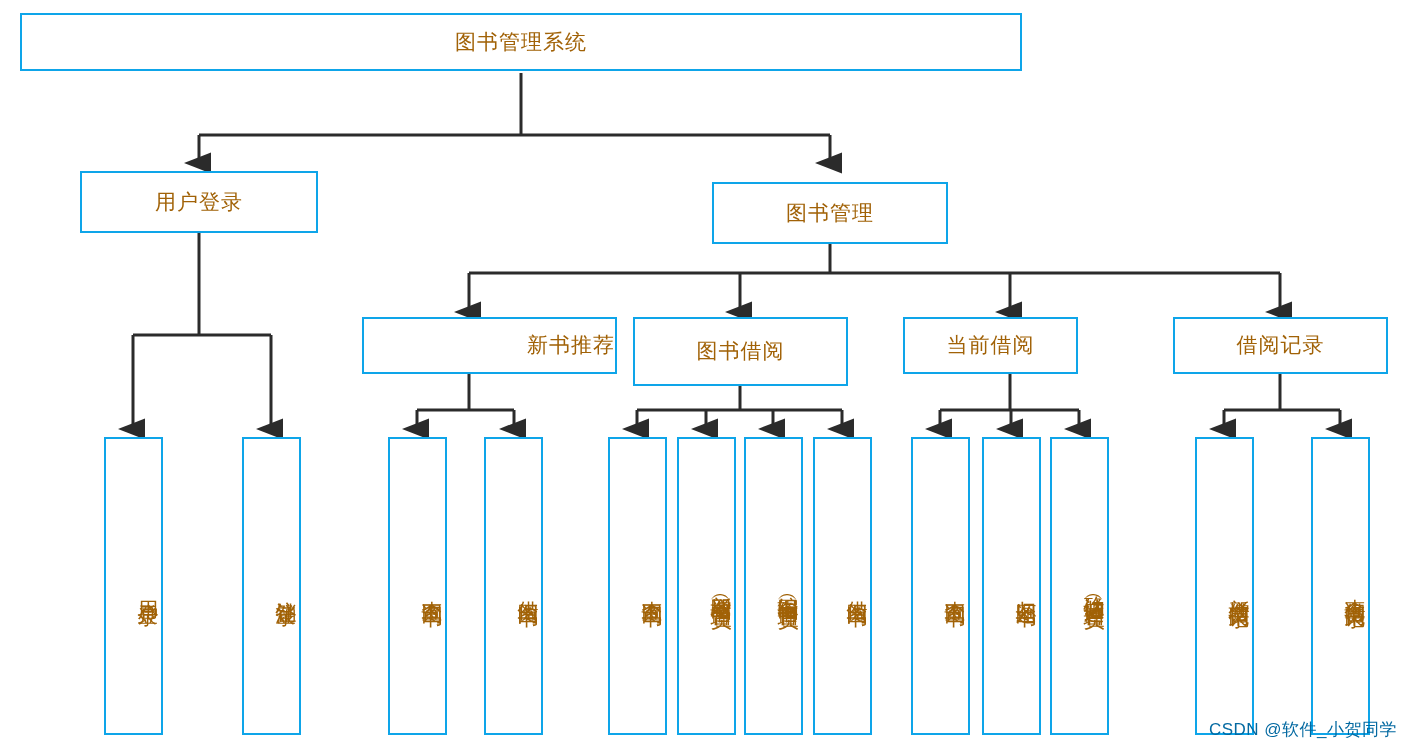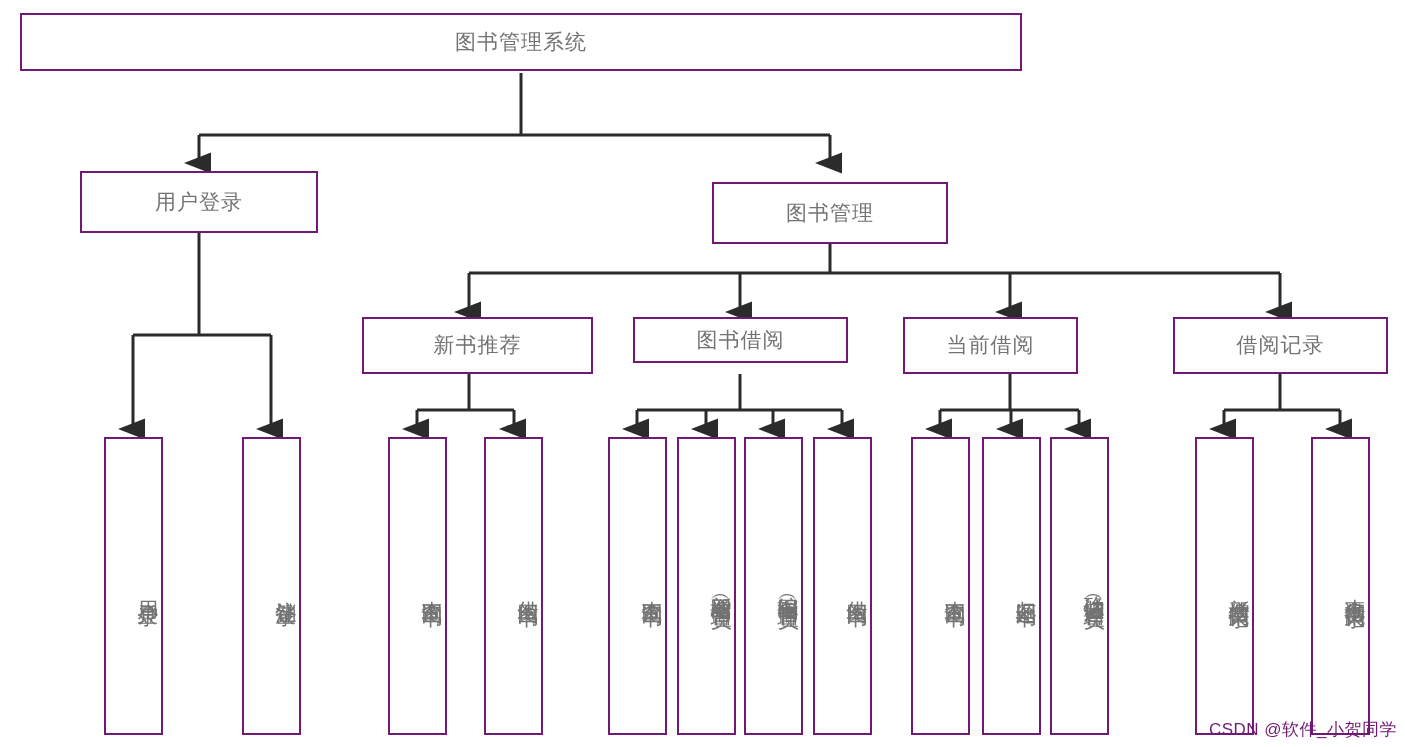--- a/index.html
+++ b/index.html
@@ -21,26 +21,26 @@
     position: absolute;
     left: 0;
     top: 0;
     width: 1405px;
     height: 747px;
     pointer-events: none;
   }
   .node {
     position: absolute;
     box-sizing: border-box;
-    border: 2px solid #701a75;
+    border: 2px solid #0ea5e9;
     background: #ffffff;
     display: flex;
     align-items: center;
     justify-content: center;
-    color: #737373;
+    color: #a16207;
     line-height: 1.28;
   }
   .node.horiz {
     font-size: 21px;
     text-align: center;
     letter-spacing: 1px;
   }
   .node.vert {
     writing-mode: vertical-rl;
     text-orientation: upright;
@@ -53,21 +53,21 @@
   .node.vert .txt {
     writing-mode: vertical-rl;
     text-orientation: upright;
     white-space: normal;
   }
   .watermark {
     position: absolute;
     right: 8px;
     bottom: 6px;
     font-size: 17px;
-    color: #701a75;
+    color: #0369a1;
     letter-spacing: 0.5px;
     white-space: nowrap;
   }
 </style>
 </head>
 <body>
 
 <div id="canvas">
 
   <svg id="edges" viewBox="0 0 1405 747" width="1405" height="747">
@@ -124,24 +124,24 @@
     <span class="txt">图书管理系统</span>
   </div>
 
   <div class="node horiz" style="left:80px; top:171px; width:238px; height:62px;">
     <span class="txt">用户登录</span>
   </div>
   <div class="node horiz" style="left:712px; top:182px; width:236px; height:62px;">
     <span class="txt">图书管理</span>
   </div>
 
-  <div class="node horiz" style="left:362px; top:317px; width:231px; height:57px;">
+  <div class="node horiz" style="left:362px; top:317px; width:255px; height:57px;justify-content:flex-end;">
     <span class="txt">新书推荐</span>
   </div>
-  <div class="node horiz" style="left:633px; top:317px; width:215px; height:46px;">
+  <div class="node horiz" style="left:633px; top:317px; width:215px; height:69px;">
     <span class="txt">图书借阅</span>
   </div>
   <div class="node horiz" style="left:903px; top:317px; width:175px; height:57px;">
     <span class="txt">当前借阅</span>
   </div>
   <div class="node horiz" style="left:1173px; top:317px; width:215px; height:57px;">
     <span class="txt">借阅记录</span>
   </div>
 
   <div class="node vert" style="left:104px; top:437px; width:59px; height:298px;">

